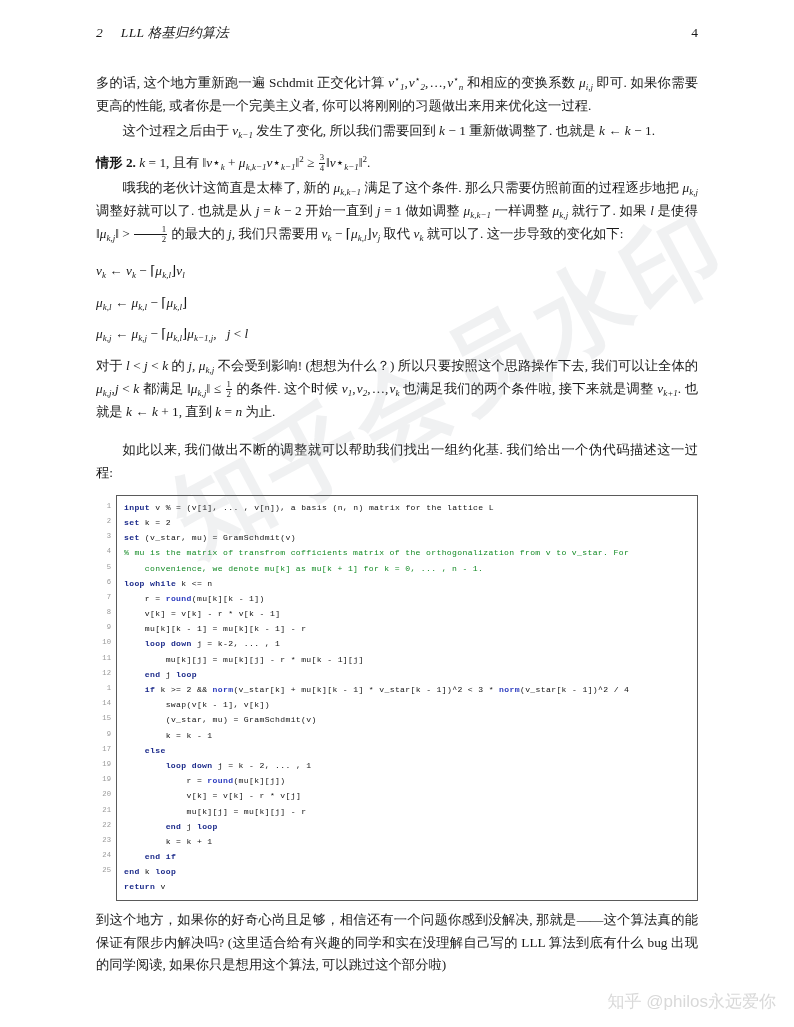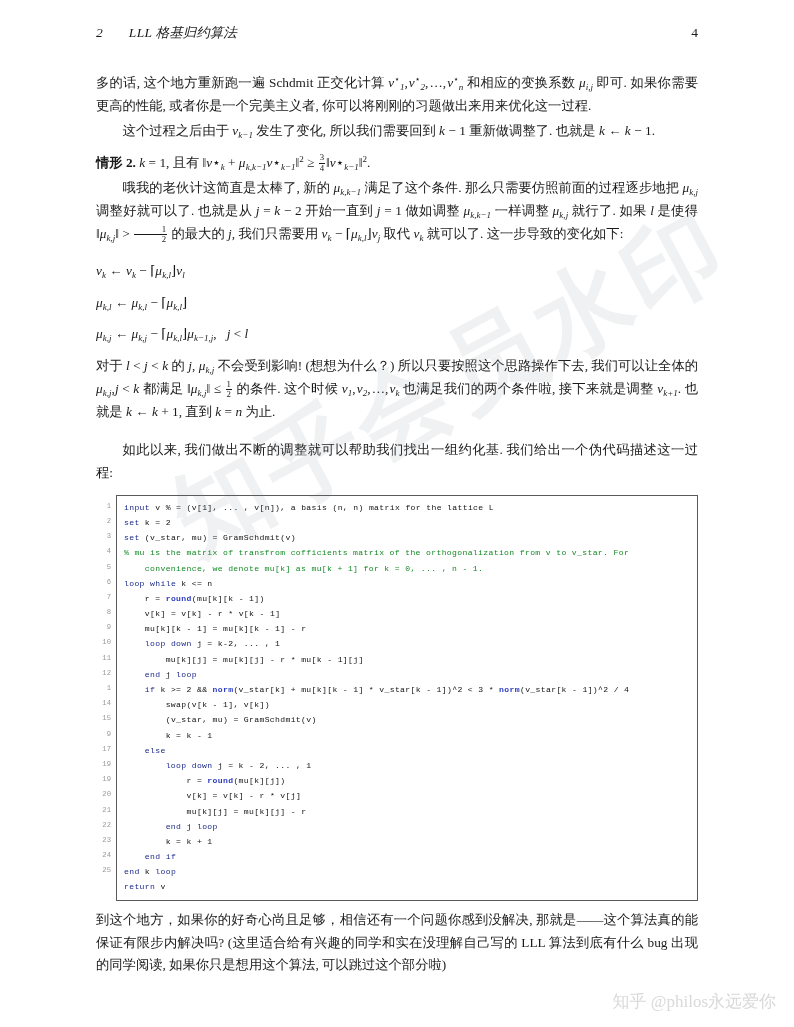--- a/index.html
+++ b/index.html
@@ -29,21 +29,21 @@
     right: 96px;
     display: flex;
     align-items: baseline;
     font-size: 13.5px;
   }
   .runhead .sec-num {
     font-style: italic;
     font-family: "Liberation Serif", serif;
   }
   .runhead .sec-title {
-    margin-left: 26px;
+    margin-left: 18px;
     font-style: italic;
   }
   .runhead .sec-title .latin {
     font-style: italic;
     letter-spacing: .4px;
   }
   .runhead .pageno {
     margin-left: auto;
     font-style: normal;
     font-size: 13.5px;
@@ -142,21 +142,21 @@
     box-sizing: border-box;
     font-family: "Liberation Mono", "DejaVu Sans Mono", monospace;
     font-size: 8.1px;
     line-height: 15.2px;
     color: #111;
     white-space: pre;
     letter-spacing: .35px;
     background: transparent;
   }
   .codebox .ln { display: block; height: 15.2px; }
-  .kw  { color: #1b2a8a; font-weight: normal; }
+  .kw  { color: #1b2a8a; font-weight: bold; }
   .kw2 { color: #2b3bbf; font-weight: bold; }
   .cm  { color: #128a24; }
   .pl  { color: #111; }
 
   
   .wm-big {
     position: absolute;
     left: 150px;
     top: 470px;
     font-family: "Liberation Sans", "DejaVu Sans", sans-serif;
@@ -167,21 +167,21 @@
     transform-origin: left top;
     white-space: nowrap;
     pointer-events: none;
     user-select: none;
     letter-spacing: 6px;
   }
   .wm-foot {
     position: absolute;
     right: 18px;
     bottom: 14px;
-    font-family: Liberation Serif, serif;
+    font-family: Liberation Sans, sans-serif;
     font-size: 17px;
     color: #d9d9d9;
     white-space: nowrap;
     user-select: none;
     pointer-events: none;
   }
 </style>
 </head>
 <body>
 

